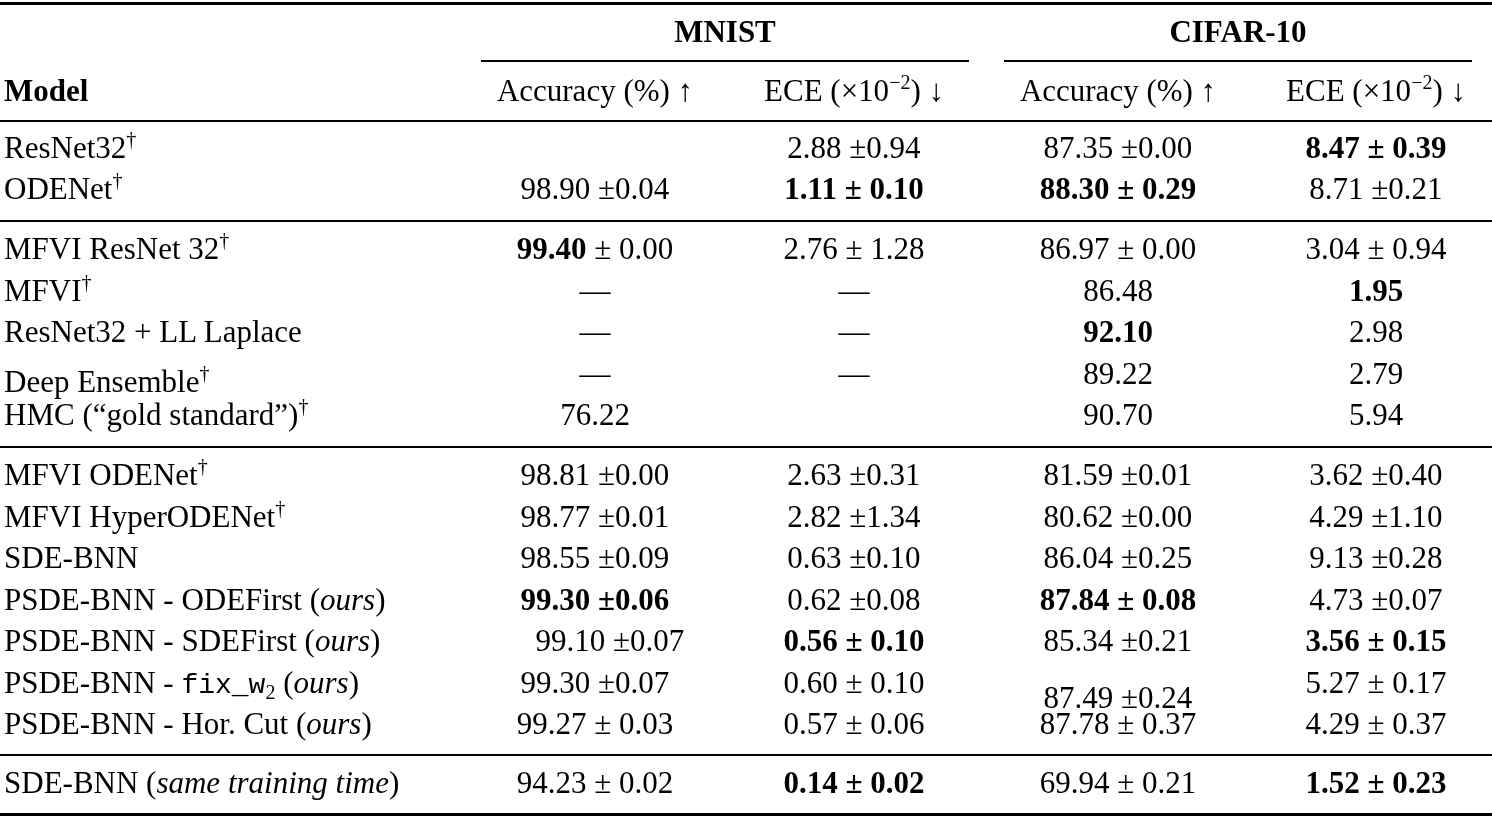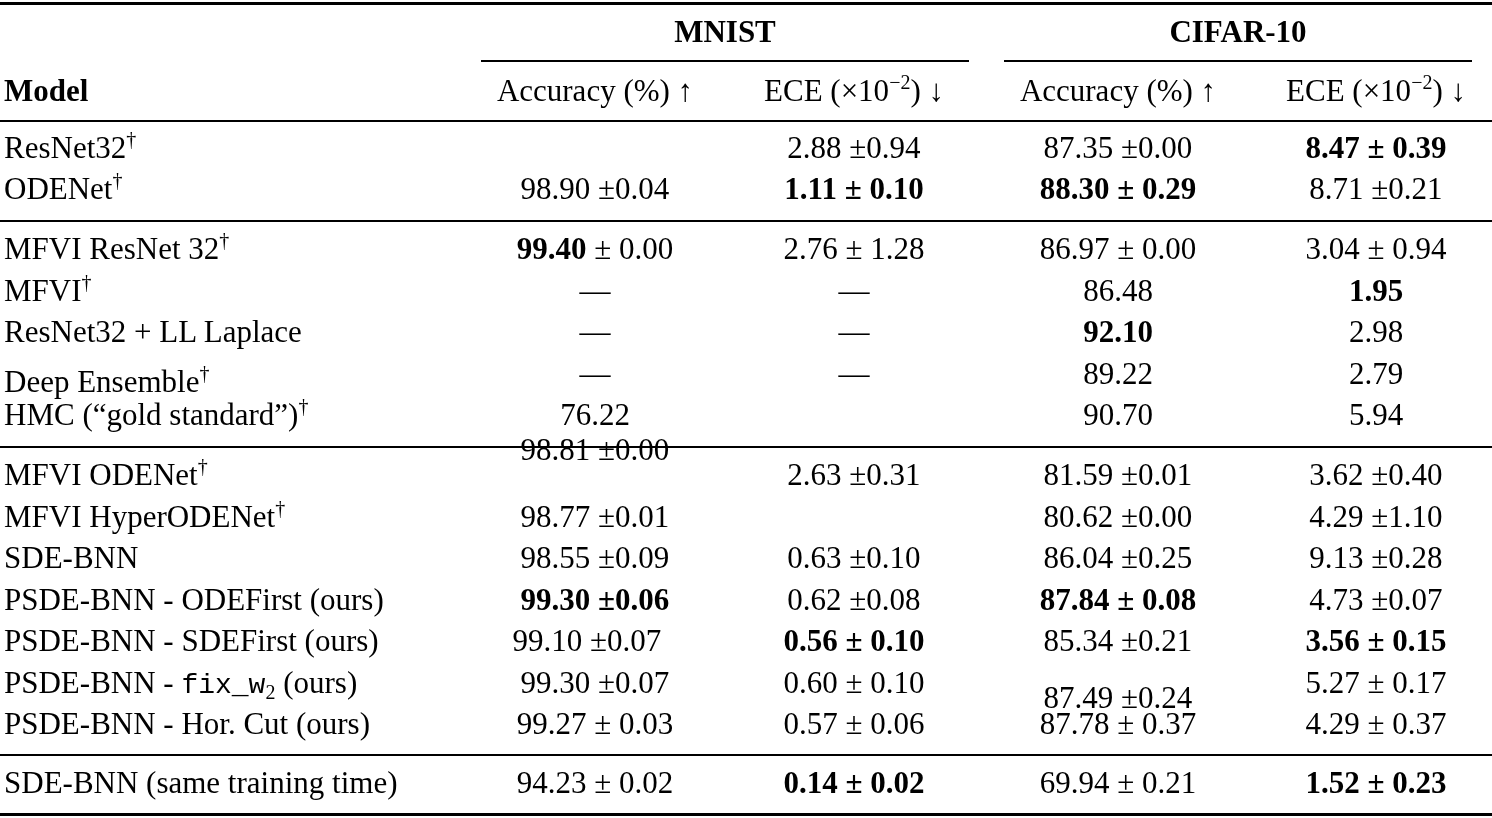--- a/index.html
+++ b/index.html
@@ -11,21 +11,21 @@
   .wrap { position: relative; width: 1492px; height: 818px; }
   .rule { position: absolute; left: 0; width: 1492px; background: #000; }
   .rule.thick { height: 3px; }
   .rule.thin { height: 2px; }
   .cmid { position: absolute; height: 1.5px; background: #000; }
   .txt { position: absolute; font-size: 31px; line-height: 36px; white-space: nowrap; }
   .hdr-group { font-weight: bold; text-align: center; }
   .hdr-model { font-weight: bold; }
   .col { text-align: center; }
   .b { font-weight: bold; }
-  .i { }
+  .i { font-style: italic; }
   .mono { font-family: "Liberation Mono", "DejaVu Sans Mono", monospace; font-size: 28px; }
   sup { font-size: 20px; vertical-align: 12px; line-height: 0; }
   sub { font-size: 20px; vertical-align: -6px; line-height: 0; }
   .row-label { left: 4px; }
 </style>
 </head>
 <body>
 
 <div class="wrap">
 
@@ -89,44 +89,45 @@
   <div class="txt col" style="top:356px; left:736px; width:236px">—</div>
   <div class="txt col" style="top:356px; left:1004px; width:228px">89.22</div>
   <div class="txt col" style="top:356px; left:1258px; width:236px">2.79</div>
 
   <div class="txt row-label" style="top:397px"><span>HMC (“gold standard”)</span><sup>†</sup></div>
   <div class="txt col" style="top:397px; left:481px; width:228px">76.22</div>
   <div class="txt col" style="top:397px; left:1004px; width:228px">90.70</div>
   <div class="txt col" style="top:397px; left:1258px; width:236px">5.94</div>
 
   <div class="txt row-label" style="top:457px"><span>MFVI ODENet</span><sup>†</sup></div>
-  <div class="txt col" style="top:432px; left:481px; width:228px">98.81 ±0.00</div>
+  <div class="txt col" style="top:457px; left:481px; width:228px">98.81 ±0.00</div>
   <div class="txt col" style="top:457px; left:736px; width:236px">2.63 ±0.31</div>
   <div class="txt col" style="top:457px; left:1004px; width:228px">81.59 ±0.01</div>
   <div class="txt col" style="top:457px; left:1258px; width:236px">3.62 ±0.40</div>
 
   <div class="txt row-label" style="top:499px"><span>MFVI HyperODENet</span><sup>†</sup></div>
   <div class="txt col" style="top:499px; left:481px; width:228px">98.77 ±0.01</div>
+  <div class="txt col" style="top:499px; left:736px; width:236px">2.82 ±1.34</div>
   <div class="txt col" style="top:499px; left:1004px; width:228px">80.62 ±0.00</div>
   <div class="txt col" style="top:499px; left:1258px; width:236px">4.29 ±1.10</div>
 
   <div class="txt row-label" style="top:540px"><span>SDE-BNN</span></div>
   <div class="txt col" style="top:540px; left:481px; width:228px">98.55 ±0.09</div>
   <div class="txt col" style="top:540px; left:736px; width:236px">0.63 ±0.10</div>
   <div class="txt col" style="top:540px; left:1004px; width:228px">86.04 ±0.25</div>
   <div class="txt col" style="top:540px; left:1258px; width:236px">9.13 ±0.28</div>
 
   <div class="txt row-label" style="top:582px"><span>PSDE-BNN - ODEFirst</span><span> (</span><span class="i">ours</span><span>)</span></div>
   <div class="txt col b" style="top:582px; left:481px; width:228px">99.30 ±0.06</div>
   <div class="txt col" style="top:582px; left:736px; width:236px">0.62 ±0.08</div>
   <div class="txt col b" style="top:582px; left:1004px; width:228px">87.84 ± 0.08</div>
   <div class="txt col" style="top:582px; left:1258px; width:236px">4.73 ±0.07</div>
 
   <div class="txt row-label" style="top:623px"><span>PSDE-BNN - SDEFirst</span><span> (</span><span class="i">ours</span><span>)</span></div>
-  <div class="txt col" style="top:623px; left:473px; width:228px">99.10 ±0.07</div>
+  <div class="txt col" style="top:623px; left:496px; width:228px">99.10 ±0.07</div>
   <div class="txt col b" style="top:623px; left:736px; width:236px">0.56 ± 0.10</div>
   <div class="txt col" style="top:623px; left:1004px; width:228px">85.34 ±0.21</div>
   <div class="txt col b" style="top:623px; left:1258px; width:236px">3.56 ± 0.15</div>
 
   <div class="txt row-label" style="top:665px"><span>PSDE-BNN - </span><span class="mono">fix_w</span><sub>2</sub><span> (</span><span class="i">ours</span><span>)</span></div>
   <div class="txt col" style="top:665px; left:481px; width:228px">99.30 ±0.07</div>
   <div class="txt col" style="top:665px; left:736px; width:236px">0.60 ± 0.10</div>
   <div class="txt col" style="top:680px; left:1004px; width:228px">87.49 ±0.24</div>
   <div class="txt col" style="top:665px; left:1258px; width:236px">5.27 ± 0.17</div>
 

